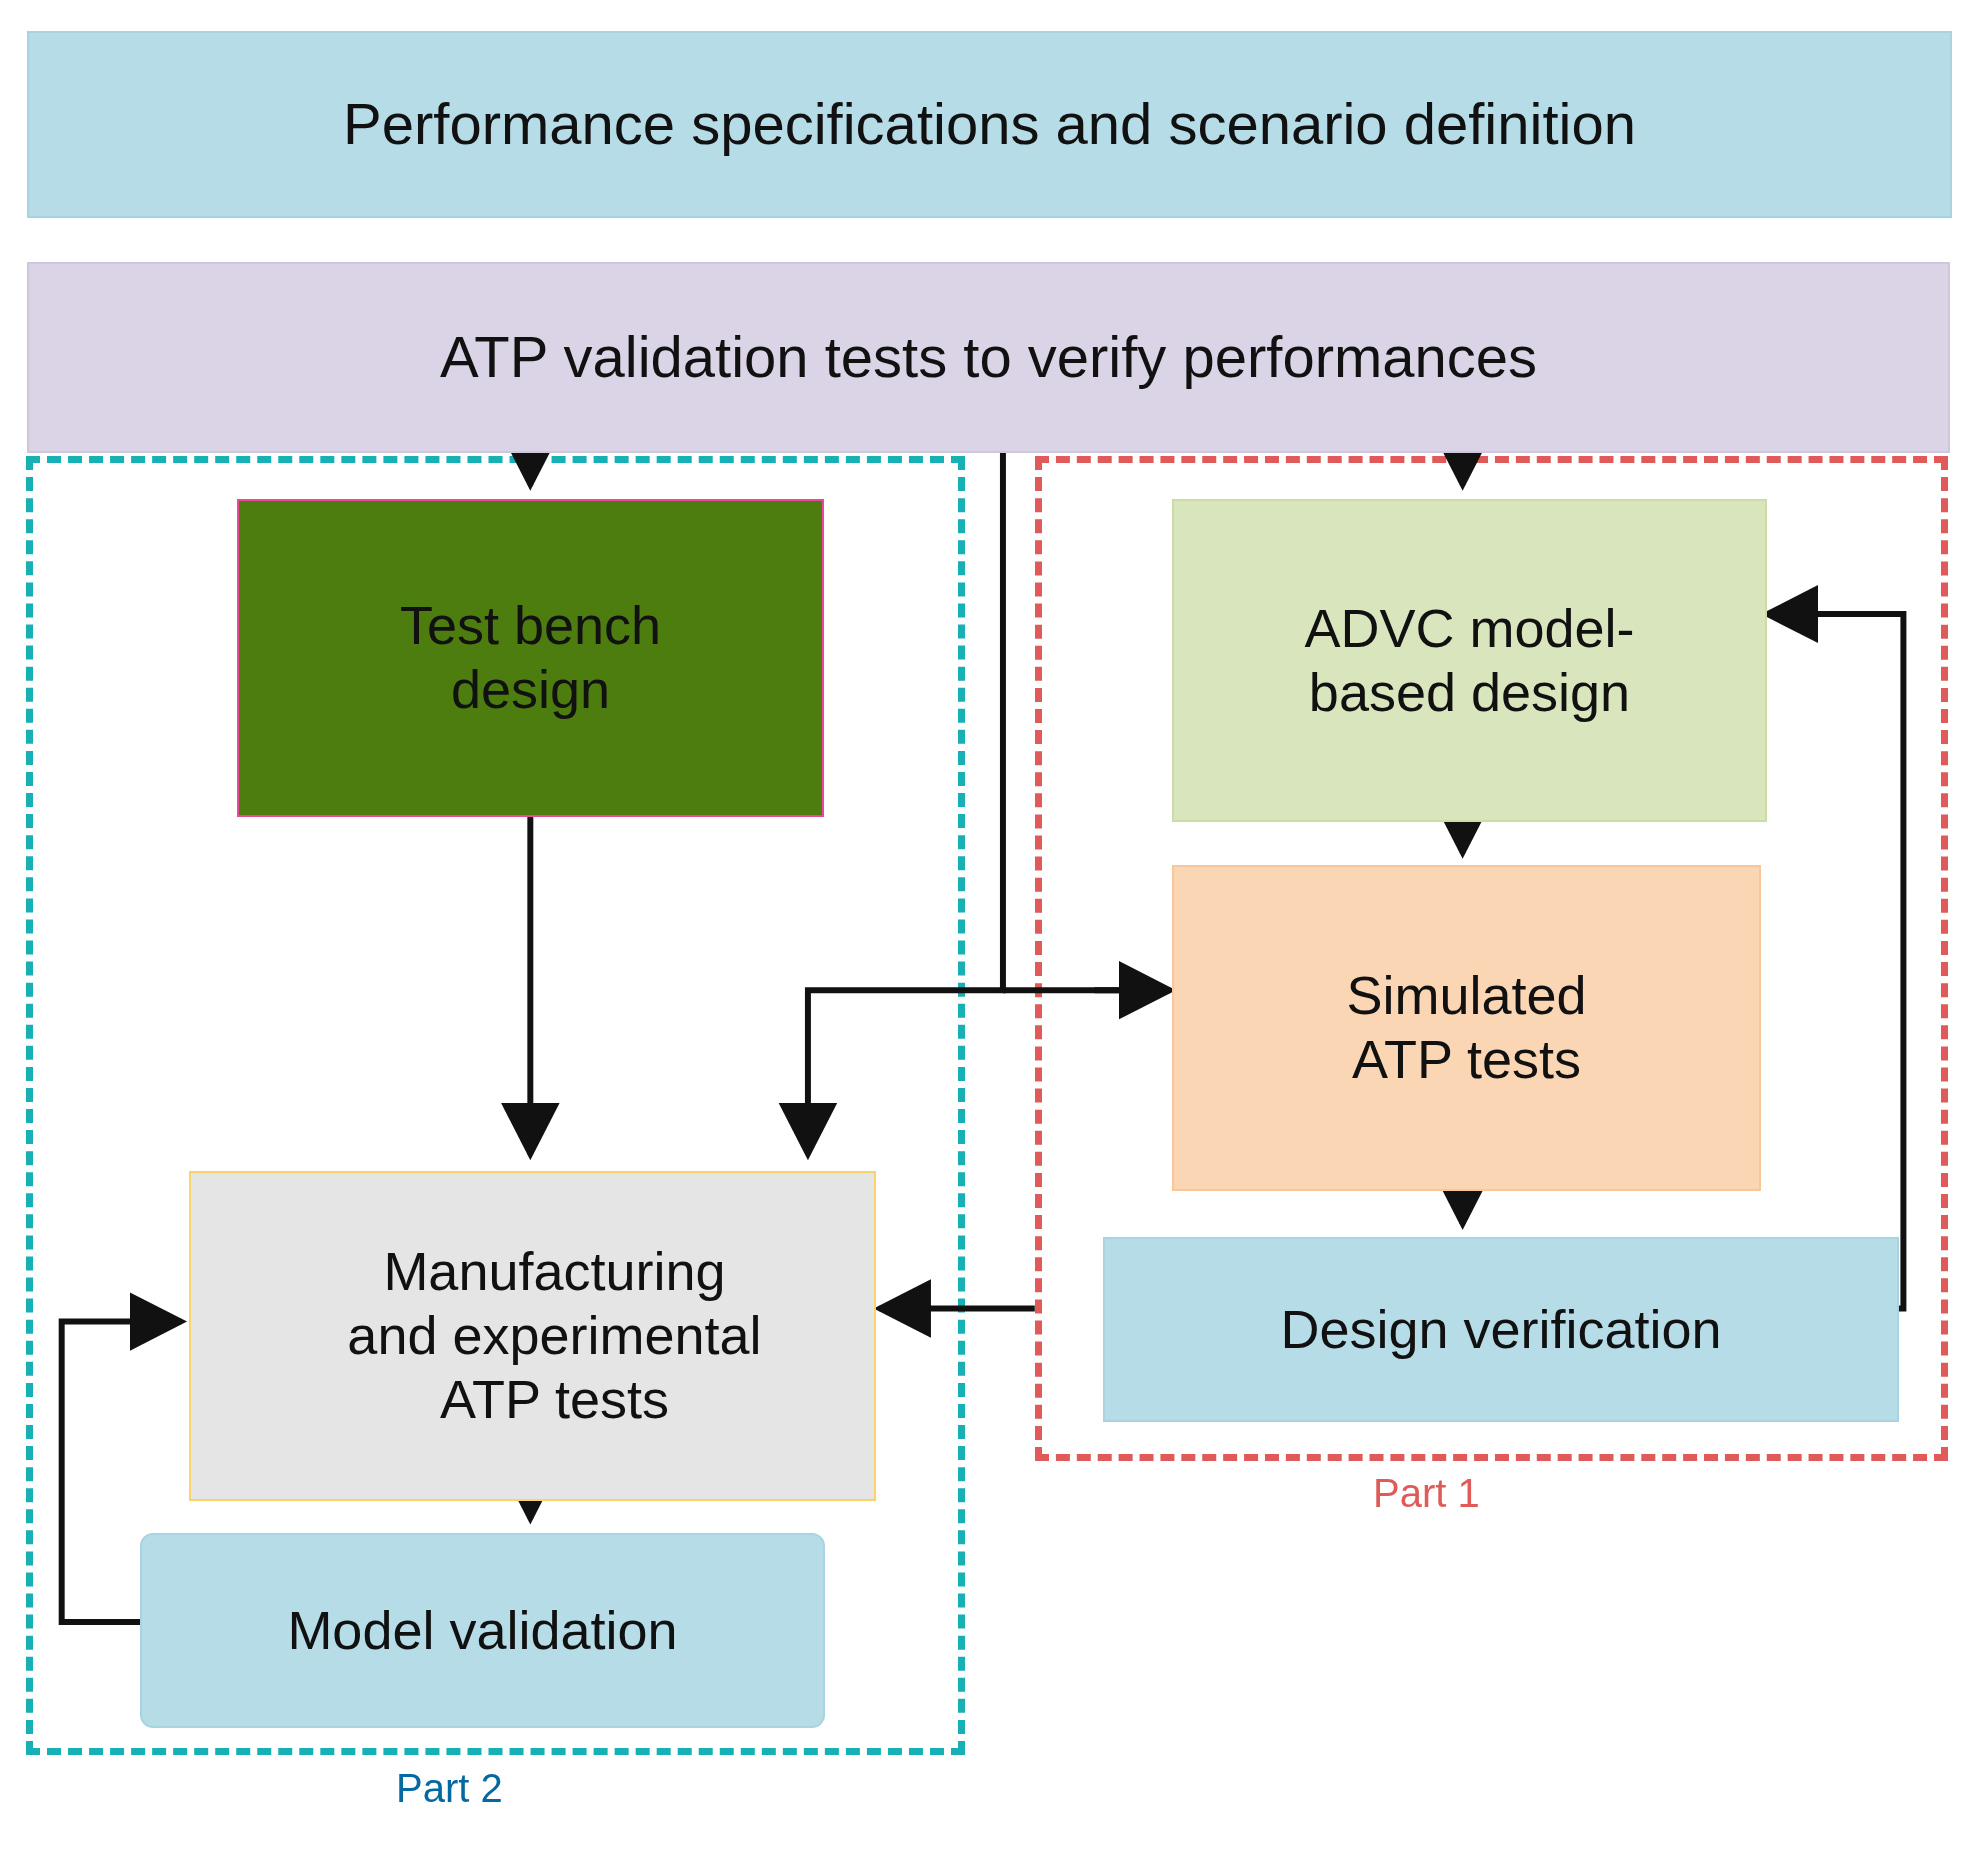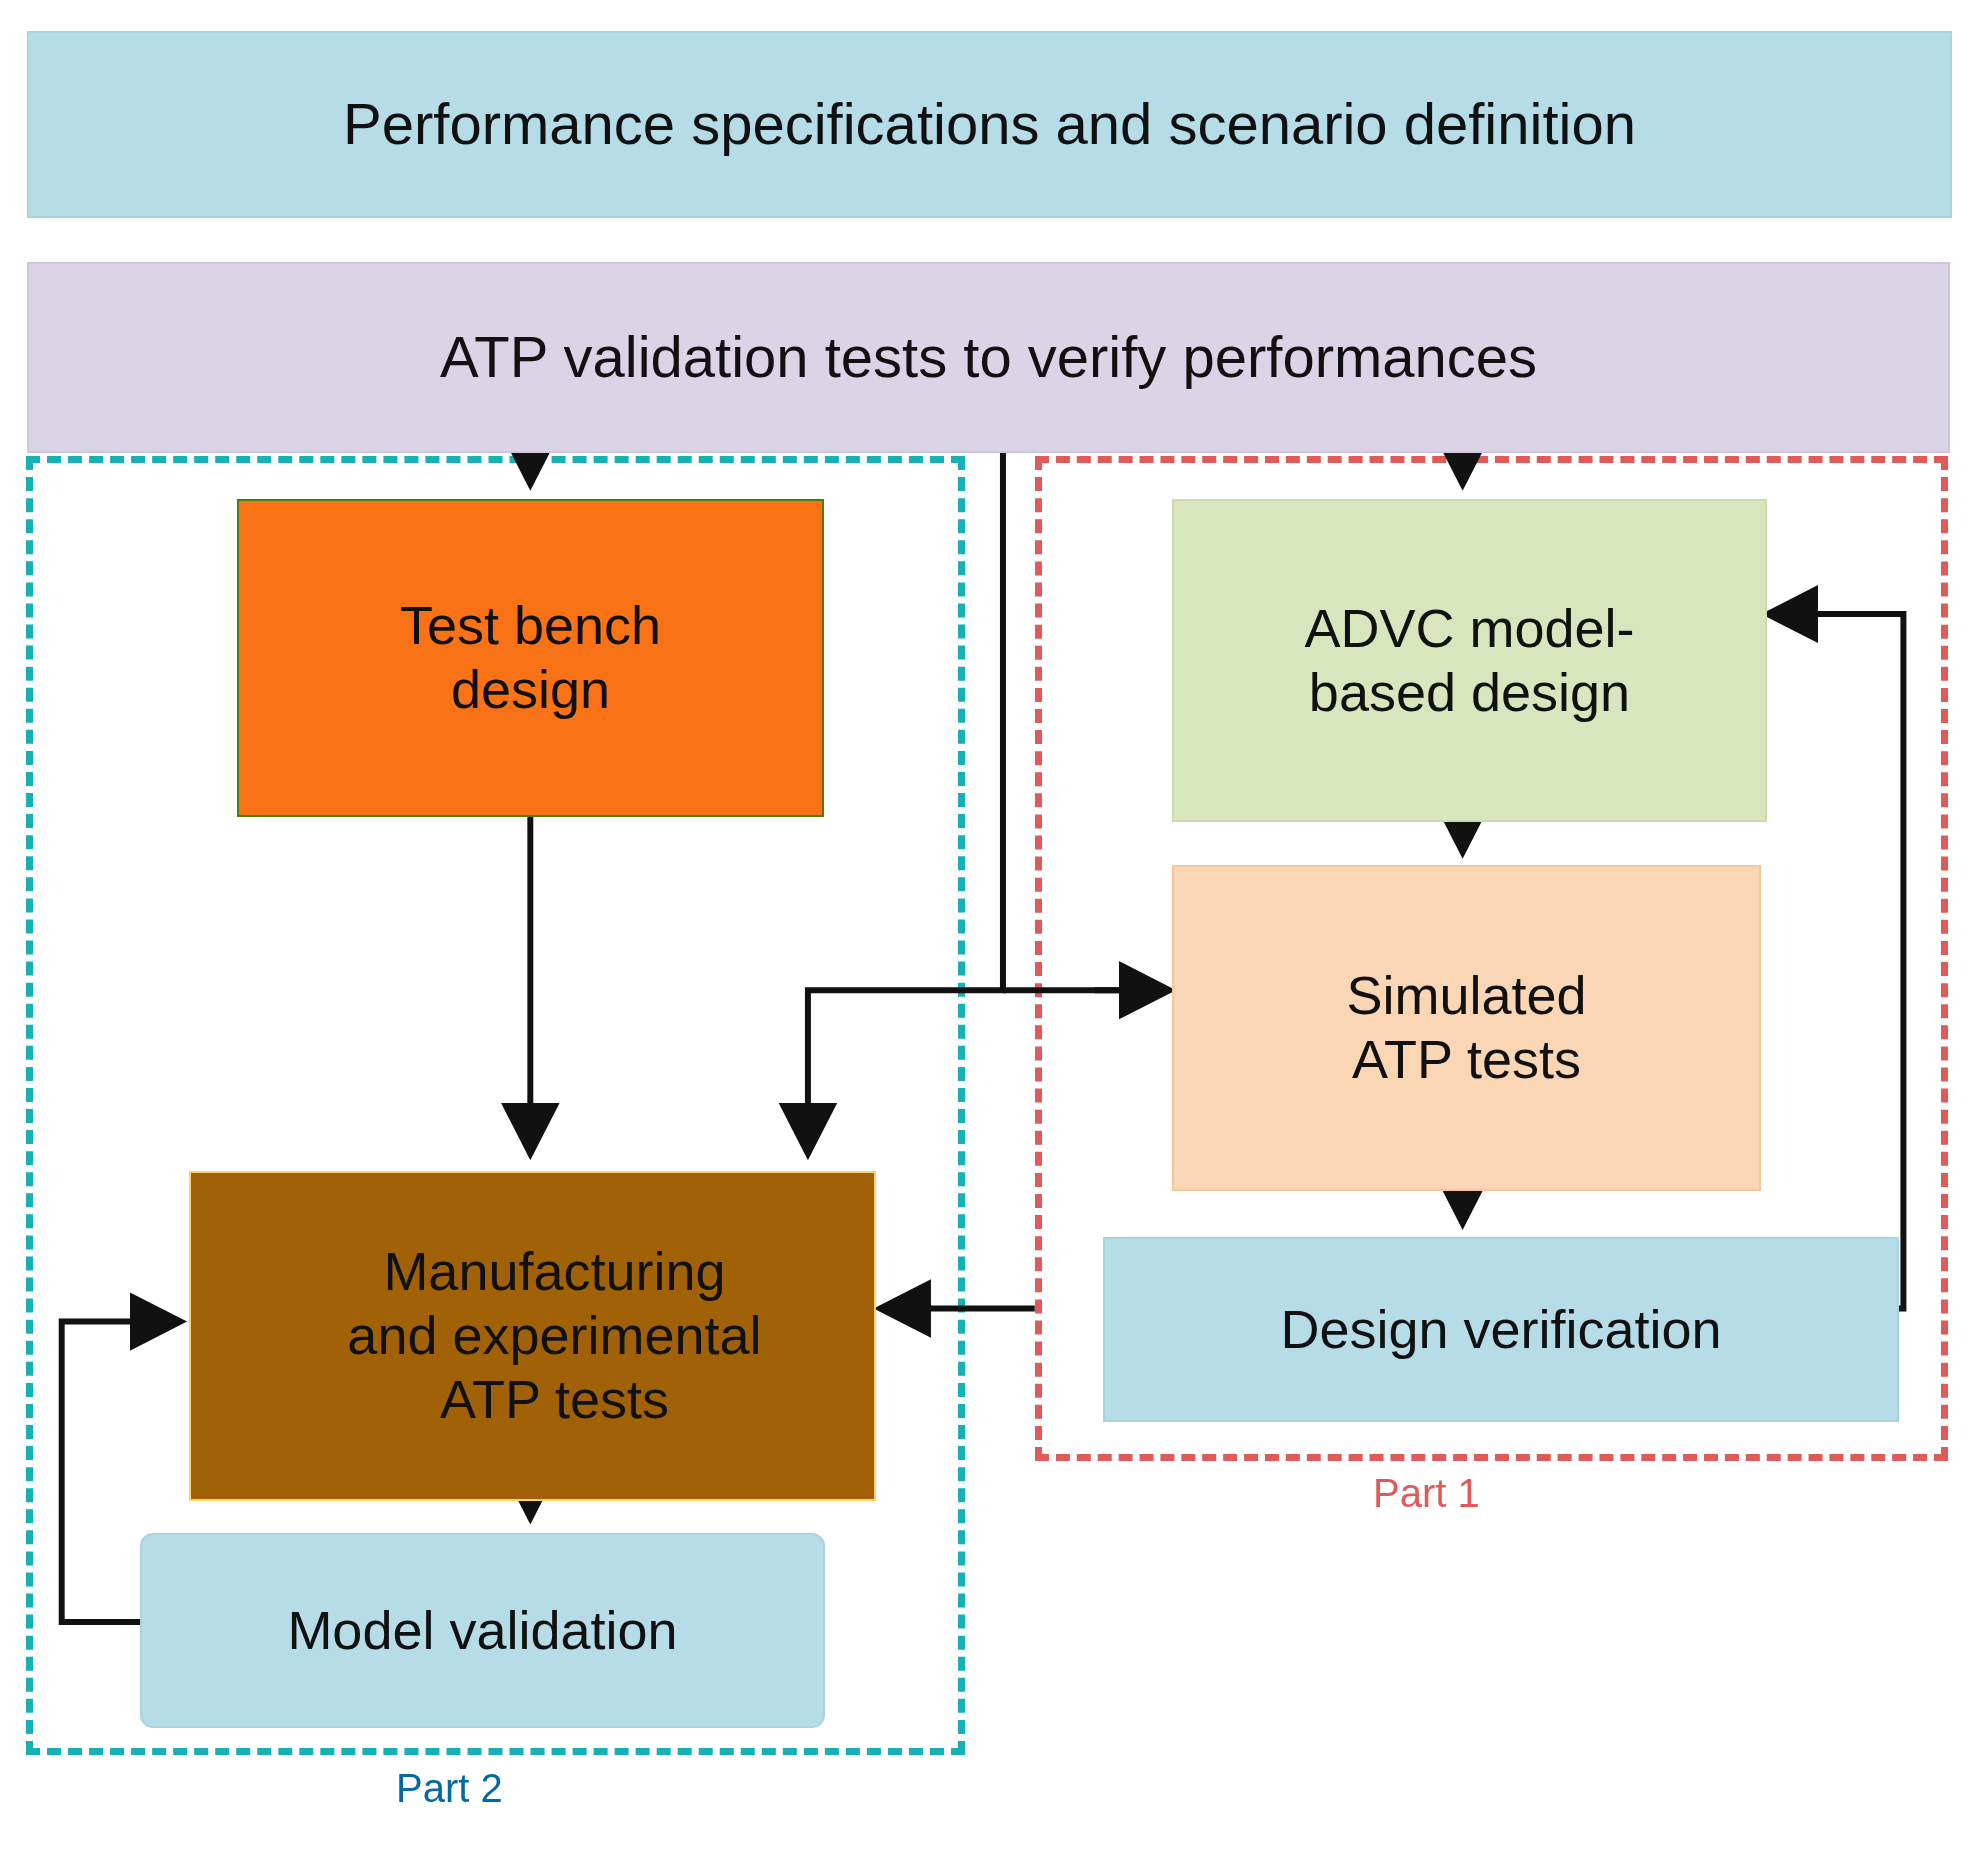--- a/index.html
+++ b/index.html
@@ -6,24 +6,24 @@
   #stage{position:relative;width:1984px;height:1860px;background:#fff;
          font-family:"Liberation Sans", sans-serif;overflow:hidden;}
 
   .node{position:absolute;box-sizing:border-box;display:flex;align-items:center;
         justify-content:center;text-align:center;color:#111;line-height:1.18;
         font-weight:400;margin-top:11px;}
   .node span{display:block;white-space:pre-line;}
 
   .n-blue   {background:#b6dce7;border:2px solid #a8d3e0;}
   .n-purple {background:#dbd4e6;border:2px solid #cfc7dd;}
-  .n-pink   {background:#f97316;border:2px solid #4d7c0f;}
+  .n-pink   {background:#4d7c0f;border:2px solid #ec4899;}
   .n-green  {background:#d9e6bd;border:2px solid #cbdca8;}
   .n-orange {background:#fad6b4;border:2px solid #f7c79a;}
-  .n-yellow {background:#a16207;border:2px solid #fbd36a;padding-left:44px;}
+  .n-yellow {background:#e5e5e5;border:2px solid #fbd36a;padding-left:44px;}
 
   .group{position:absolute;box-sizing:border-box;background:transparent;}
   .g-teal{border:7px dashed #17b0b4;}
   .g-red {border:7px dashed #e05a5a;}
 
   .grouplabel{position:absolute;font-size:40px;}
   .lab-teal{color:#0369a1;}
   .lab-red {color:#e05a5a;}
 
   svg.edges{position:absolute;left:0;top:0;width:1984px;height:1860px;

